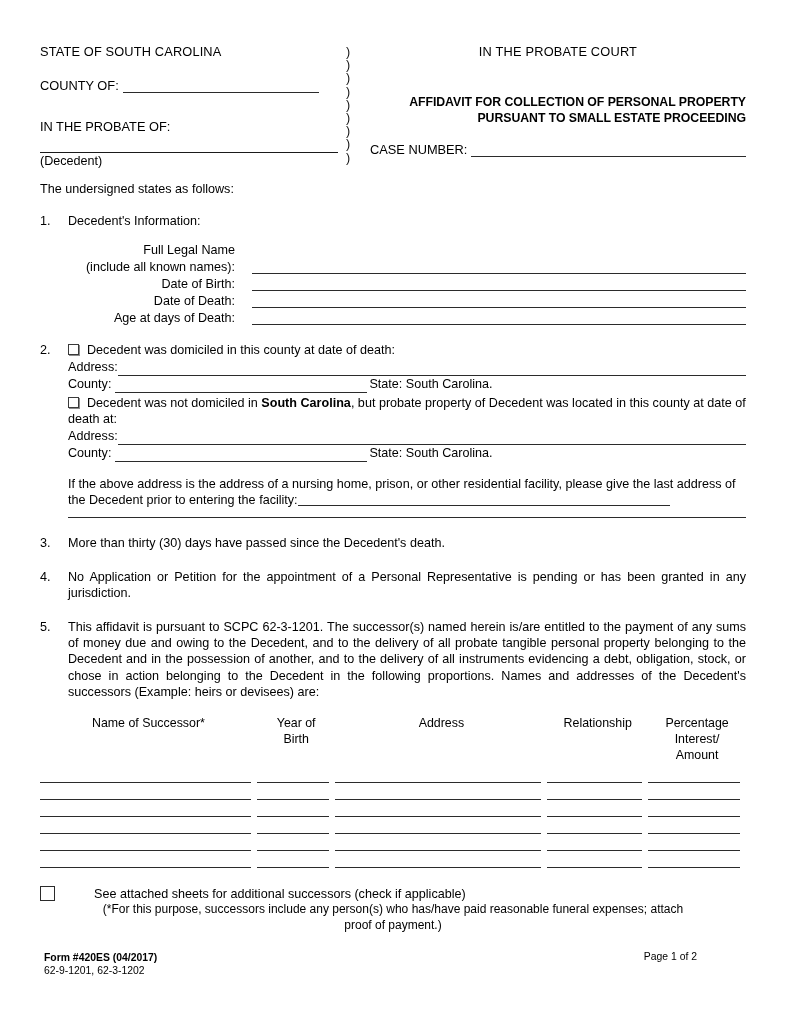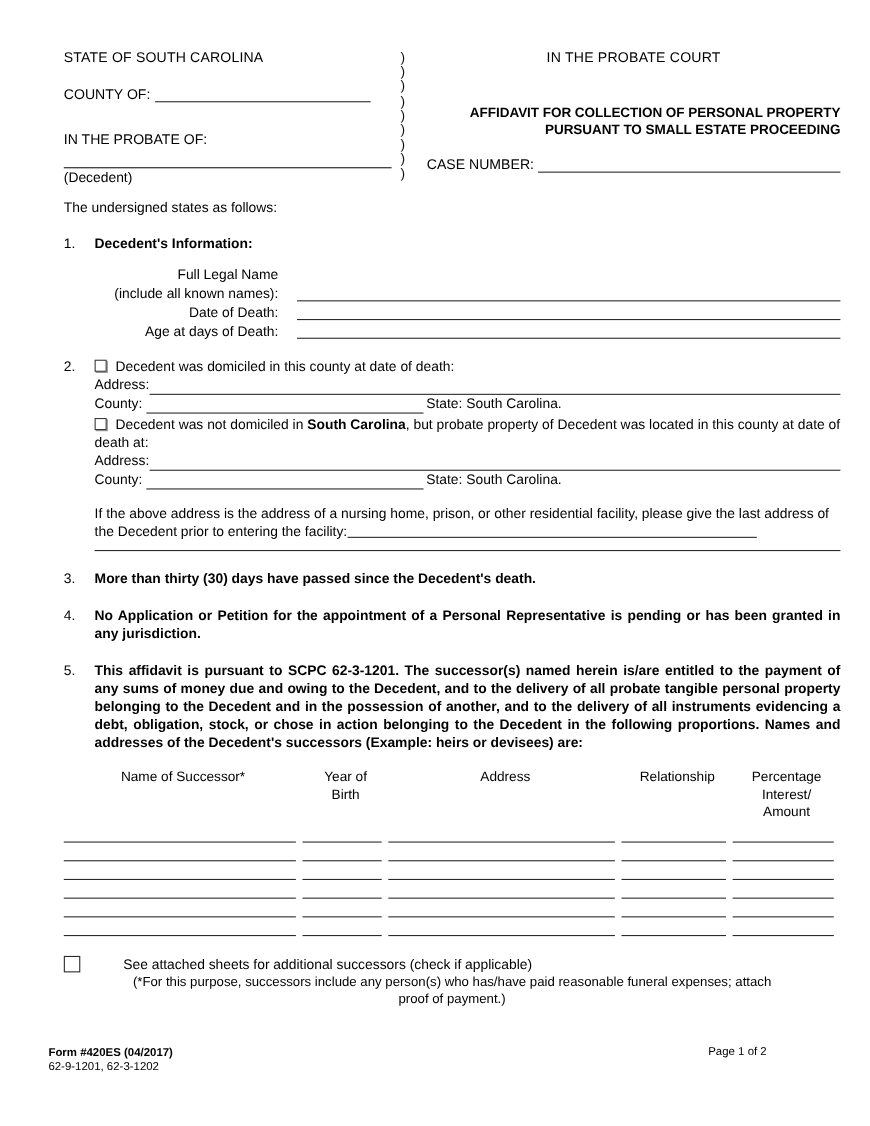--- a/index.html
+++ b/index.html
@@ -15,21 +15,21 @@
   .page {
     position: relative;
     width: 791px;
     height: 1024px;
     background: #ffffff;
     overflow: hidden;
     box-sizing: border-box;
   }
   .sheet {
     position: absolute;
-    left: 58px;
+    left: 40px;
     top: 44px;
     width: 706px;
   }
 
   
   .caption {
     position: relative;
     height: 122px;
   }
   .cap-left {
@@ -129,21 +129,21 @@
     left: 0;
     top: 0;
     width: 20px;
     font-size: 12.6px;
   }
   .item.justify p {
     margin: 0;
     text-align: justify;
     text-justify: inter-word;
   }
-  .item p { margin: 0; font-weight: bold; }
+  .item p { margin: 0; }
 
   
   .dec-info {
     margin-top: 14px;
     padding-left: 28px;
   }
   .dec-row {
     display: flex;
     align-items: flex-end;
     font-size: 12.6px;
@@ -334,20 +334,24 @@
     <div class="item">
       <span class="num">1.</span>
       <p>Decedent's Information:</p>
     </div>
 
     <div class="dec-info">
       <div class="dec-head">Full Legal Name</div>
       <div class="dec-row">
         <span class="lbl">(include all known names):</span>
         <span class="fill grow thin"></span>
+      </div>
+      <div class="dec-row">
+        <span class="lbl">Date of Birth:</span>
+        <span class="fill grow thick"></span>
       </div>
       <div class="dec-row">
         <span class="lbl">Date of Death:</span>
         <span class="fill grow thin"></span>
       </div>
       <div class="dec-row">
         <span class="lbl">Age at days of Death:</span>
         <span class="fill grow"></span>
       </div>
     </div>

